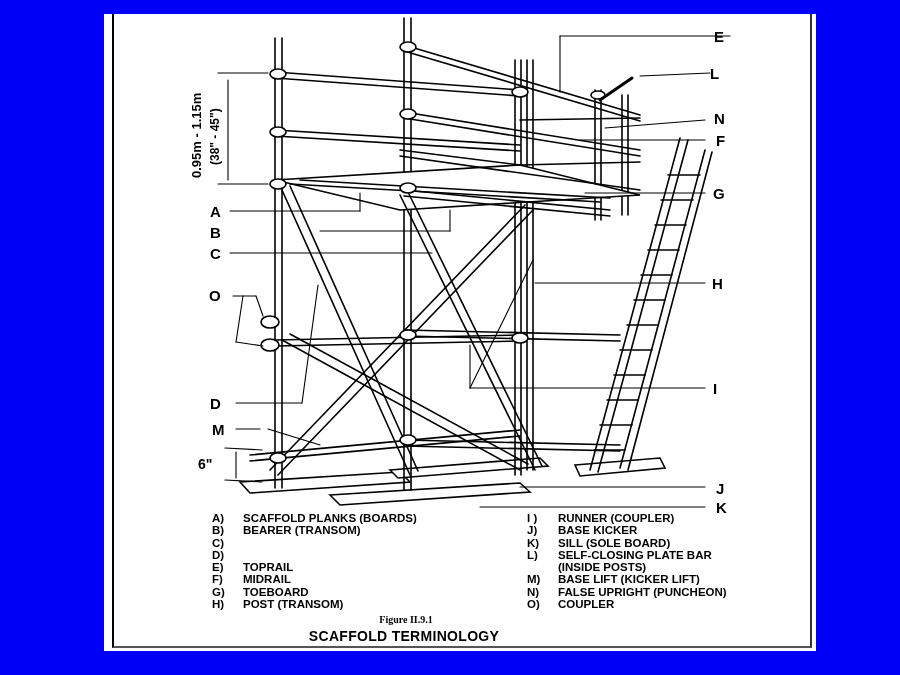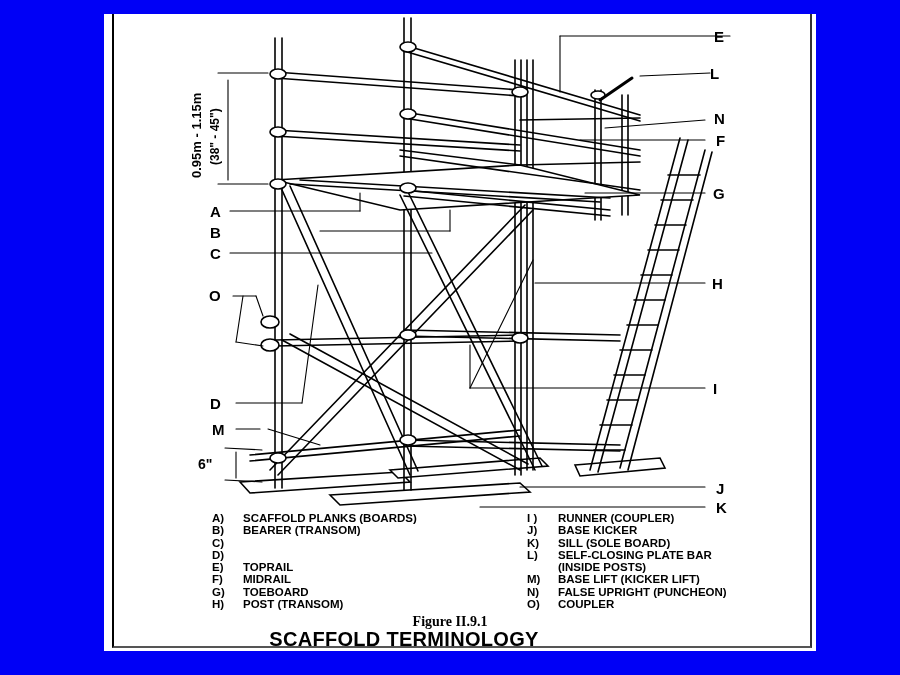--- a/index.html
+++ b/index.html
@@ -4,22 +4,22 @@
 <style>
   html, body { margin:0; padding:0; }
   body { width:900px; height:675px; background:#0000f6; position:relative; overflow:hidden; font-family:"Liberation Sans", sans-serif; }
   .panel { position:absolute; left:104px; top:14px; width:712px; height:637px; background:#fff; }
   .panel-border { position:absolute; left:8px; top:0; width:700px; height:634px; border-left:2px solid #000; border-bottom:2px solid #555; border-right:2px solid #333; box-sizing:border-box; }
   svg.drawing { position:absolute; left:0; top:0; }
   .lbl { position:absolute; font-weight:bold; font-size:15px; color:#000; font-family:"Liberation Sans", sans-serif; line-height:1; }
   .legend { position:absolute; font-size:11.5px; font-weight:bold; color:#000; line-height:12.3px; font-family:"Liberation Sans", sans-serif; }
   .legend .row { display:flex; white-space:nowrap; }
   .legend .key { width:31px; }
-  .fig-num { position:absolute; left:0; width:900px; top:614px; text-align:center; font-family:"Liberation Serif", serif; font-weight:bold; font-size:14px; }
-  .fig-title { position:absolute; left:0; width:808px; top:628px; text-align:center; font-weight:bold; font-size:20px; letter-spacing:0.3px; }
+  .fig-num { position:absolute; left:0; width:812px; top:614px; text-align:center; font-family:"Liberation Serif", serif; font-weight:bold; font-size:10px; }
+  .fig-title { position:absolute; left:0; width:808px; top:628px; text-align:center; font-weight:bold; font-size:14px; letter-spacing:0.3px; }
   .dim { position:absolute; font-weight:bold; font-size:13px; transform:rotate(-90deg); transform-origin:left top; white-space:nowrap; }
 </style>
 </head>
 <body>
 
 <div class="panel">
   <div class="panel-border"></div>
 </div>
 
 <svg class="drawing" width="900" height="675" viewBox="0 0 900 675">

